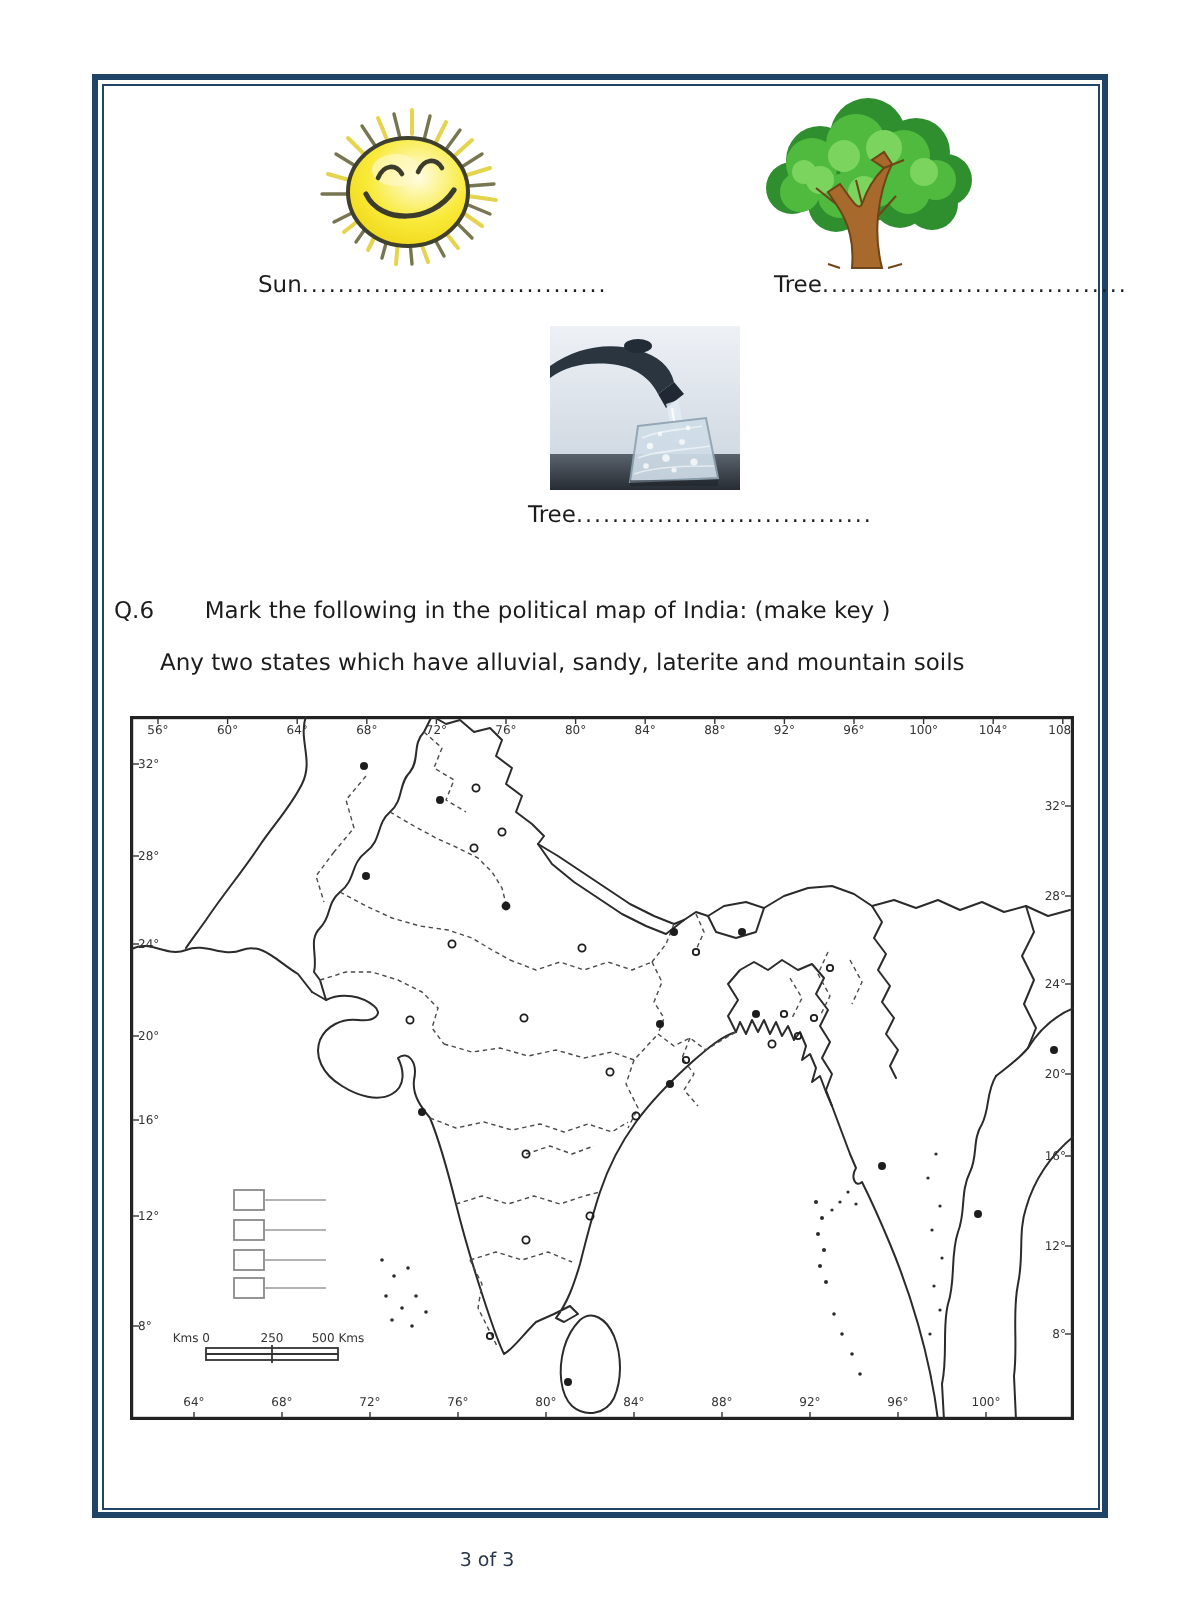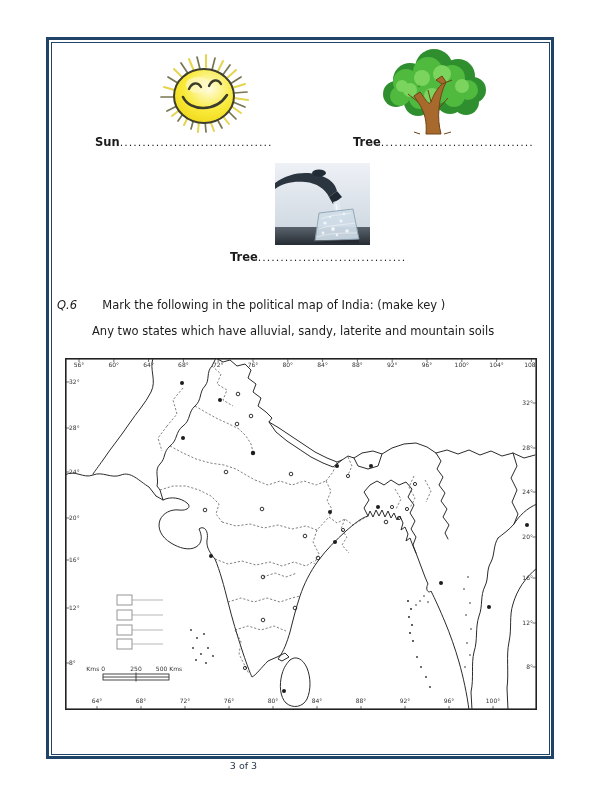--- a/index.html
+++ b/index.html
@@ -9,25 +9,25 @@
     font-family:"DejaVu Sans","Liberation Sans",sans-serif;color:var(--ink);
     overflow:hidden;
   }
   .abs{position:absolute;}
   .frame{
     left:46px;top:37px;width:508px;height:722px;box-sizing:border-box;
     border:3px solid var(--navy);
   }
   .frame-inner{position:absolute;inset:1.5px;border:1px solid var(--navy);}
   .vocab{font-size:11.5px;white-space:nowrap;}
-  .vocab .lbl{font-weight:bold;}
+  .vocab .lbl{font-weight:normal;margin-left:34px;}
   .vocab .dots{font-size:11px;letter-spacing:1px;}
   .qline{font-size:11.5px;white-space:nowrap;}
-  .qnum{font-weight:normal;font-style:italic;}
-  .footer{width:487px;text-align:center;font-size:9.5px;color:#28384a;}
+  .qnum{font-weight:normal;}
+  .footer{width:487px;text-align:center;font-size:9.5px;color:#28384a;margin-top:15px;}
   svg{display:block;}
   svg text{font-family:"DejaVu Sans","Liberation Sans",sans-serif;fill:#333;}
   .map-border{fill:none;stroke:#222;stroke-width:1.6;}
   .coast{fill:none;stroke:#2b2b2b;stroke-width:1;stroke-linejoin:round;stroke-linecap:round;}
   .state{fill:none;stroke:#4a4a4a;stroke-width:.7;stroke-dasharray:2.2 1.8;stroke-linejoin:round;}
   .capital{fill:#1d1d1d;}
   .cityring{fill:none;stroke:#1d1d1d;stroke-width:.9;}
   .isle{fill:#2b2b2b;}
   .legendbox{fill:none;stroke:#8a8a8a;stroke-width:.9;}
   .legendline{stroke:#9a9a9a;stroke-width:.7;}
@@ -174,21 +174,21 @@
 
 <div class="abs vocab" style="left:230px;top:250px">
   <span class="lbl">Tree</span><span class="dots">.................................</span>
 </div>
 
 <div class="abs qline" style="left:57px;top:298px">
   <span class="qnum">Q.6</span>
   <span style="display:inline-block;width:18px"></span>
   <span>Mark the following in the political map of India: (make key )</span>
 </div>
-<div class="abs qline" style="left:92px;top:324px">Any two states which have alluvial, sandy, laterite and mountain soils</div>
+<div class="abs qline" style="left:80px;top:324px">Any two states which have alluvial, sandy, laterite and mountain soils</div>
 
 <svg class="abs" style="left:65px;top:358px" width="472" height="352" viewBox="0 0 472 352" id="indiamap">
   <rect x="0.8" y="0.8" width="470.4" height="350.4" class="map-border"></rect>
 
   <g>
     <path class="coast" d="M0,117 C10,111 18,121 28,117 C38,113 46,121 56,117 C66,113 74,123 84,129 L91,138"></path>
     <path class="coast" d="M88,0 C84,12 92,22 86,34 C80,46 72,54 64,66 C56,78 46,90 38,102 C33,109 30,113 28,116"></path>
     <path class="coast" d="M151,0 L147,8 C141,14 145,22 140,28 C134,34 137,42 130,48 C123,54 126,62 118,68 C110,74 113,82 105,88 C98,94 101,100 95,106 C89,112 94,120 92,128 L95,132 L98,142"></path>
     <path class="coast" d="M151,0 L158,4 L165,2 L172,8 L180,6 L186,12 L183,20 L191,26 L188,34 L196,40 L193,48 L201,54 L207,60 L204,64 L214,70 L226,78 L238,86 L250,94 L262,100 L272,104 L277,102 L283,98 L289,100 L297,95 L308,93 L317,96 L327,90 L339,86 L351,85 L362,89 L371,95 L376,103 L372,111 L378,119 L374,127 L380,135 L376,143 L382,151 L378,159 L384,167 L380,175 L383,181"></path>
     <path class="coast" d="M204,64 L211,74 L222,83 L234,91 L246,99 L258,105 L268,109 L277,102"></path>

